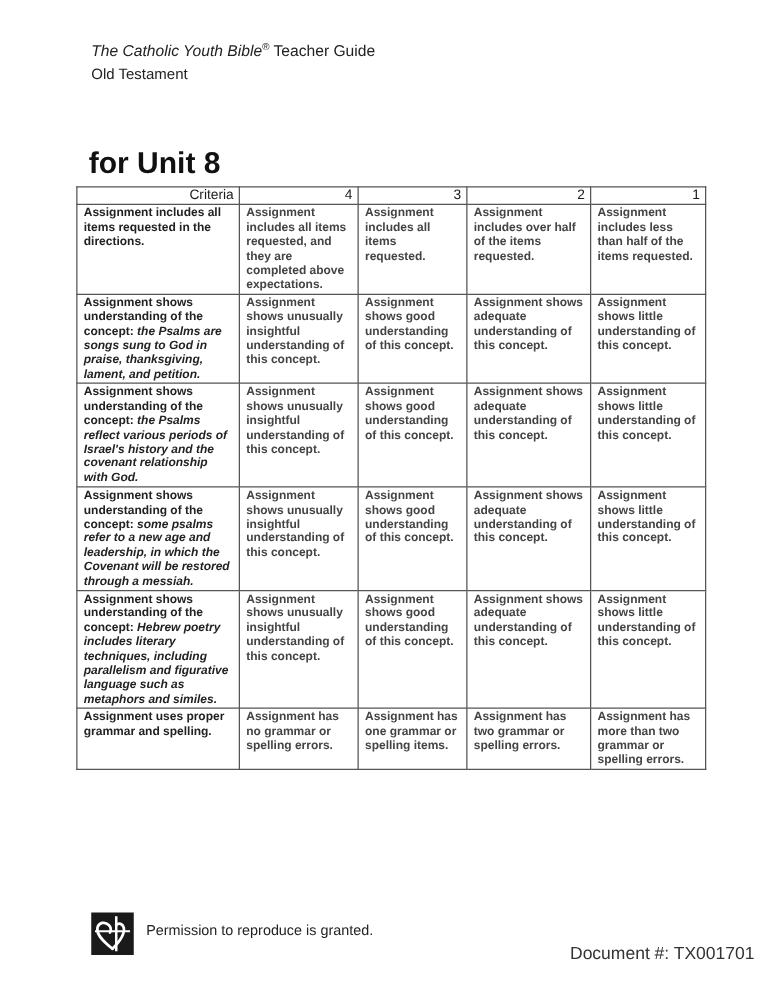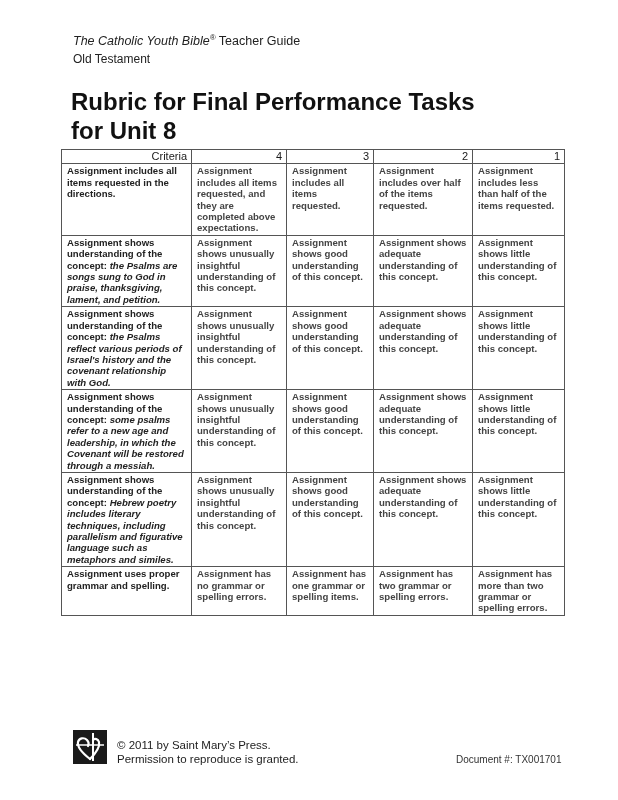--- a/index.html
+++ b/index.html
@@ -14,29 +14,29 @@
   table.rubric { position: absolute; left: 61px; top: 149px; border-collapse: collapse;
                  table-layout: fixed; width: 503px; }
   table.rubric th, table.rubric td { border: 1px solid #555; vertical-align: top;
                  padding: 1px 5px 1px 5px; font-size: 9.6px; line-height: 11.4px; }
   table.rubric th { font-weight: normal; text-align: right; font-size: 11px; height: 11px; padding: 1px 4px; }
   td.crit { font-weight: bold; color: #222; }
   td.crit i { font-style: italic; }
   td.desc { color: #444; font-weight: bold; }
   .foot-logo { position: absolute; left: 73px; top: 730px; width: 34px; height: 34px; background: #1a1a1a; }
   .foot-copy { position: absolute; left: 117px; top: 739px; font-size: 11.5px; line-height: 13.5px; color: #222; }
-  .foot-doc { position: absolute; left: 456px; top: 754px; font-size: 10px; color: #333; }
+  .foot-doc { position: absolute; left: 456px; top: 754px; font-size: 14px; color: #333; }
 </style>
 </head>
 <body>
 
 <div class="header-book"><span class="it">The Catholic Youth Bible</span><sup>®</sup><span> Teacher Guide</span></div>
 <div class="header-sub">Old Testament</div>
 
-<h1 class="title"><span>Rubric for Final Performance Tasks</span><br><span>for Unit 8</span></h1>
+<h1 class="title"><br><span>for Unit 8</span></h1>
 
 <table class="rubric">
   <colgroup>
     <col style="width:130px">
       <col style="width:95px">
       <col style="width:87px">
       <col style="width:99px">
       <col style="width:92px">
   </colgroup>
   <thead>
@@ -96,16 +96,15 @@
 
 <div class="foot-logo">
   <svg width="34" height="34" viewBox="0 0 34 34">
     <path d="M17 29 C8 22 4 17 5 12 C6 8 11 7 14 10 C16 12 16 14 15 16" fill="none" stroke="#fff" stroke-width="2.2" stroke-linecap="round"></path>
     <path d="M17 29 C24 22 27 17 26 12 C25 9 22 8 20 10" fill="none" stroke="#fff" stroke-width="2.2" stroke-linecap="round"></path>
     <line x1="20" y1="3" x2="20" y2="31" stroke="#fff" stroke-width="2"></line>
     <line x1="3" y1="15" x2="31" y2="15" stroke="#fff" stroke-width="1.5"></line>
   </svg>
 </div>
 <div class="foot-copy">
-  <div>© 2011 by Saint Mary’s Press.</div>
   <div>Permission to reproduce is granted.</div>
 </div>
 <div class="foot-doc">Document #: TX001701</div>
 
 </body></html>

